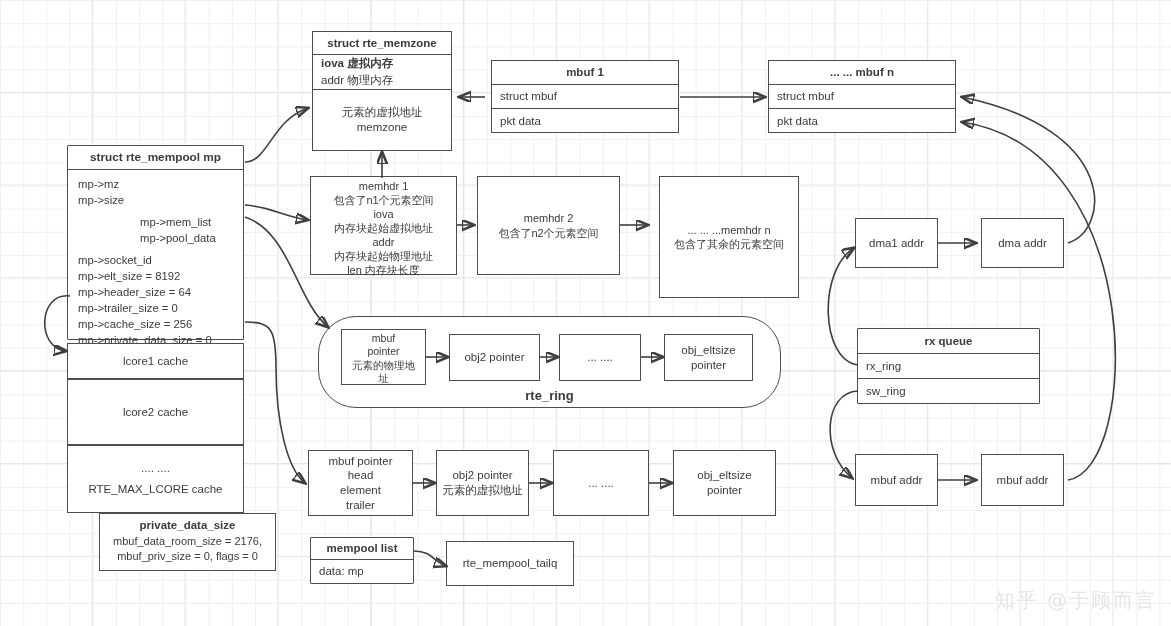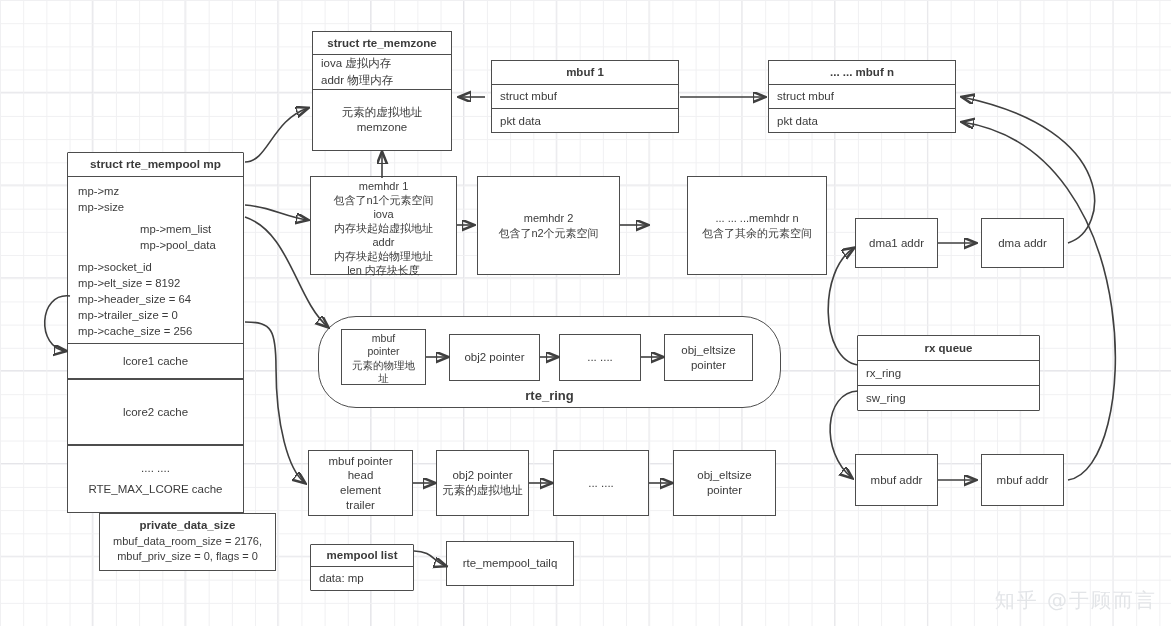--- a/index.html
+++ b/index.html
@@ -26,21 +26,21 @@
     position:absolute;
     box-sizing:border-box;
     border:1.6px solid #4d4d4d;
     background:#ffffff;
     color:#3b3b3b;
     font-size:11.5px;
     display:flex;
     flex-direction:column;
     z-index:3;
   }
-  .box.rounded{border-radius:1px;margin-top:7px;}
+  .box.rounded{border-radius:1px;}
   .cell{
     box-sizing:border-box;
     display:flex;align-items:center;justify-content:center;
     text-align:center;
     padding:2px 4px;
     line-height:1.28;
     white-space:pre-line;
     flex:1;
   }
   .cell.hdr{font-weight:bold;border-bottom:1.6px solid #4d4d4d;flex:none;}
@@ -175,42 +175,42 @@
   <div class="cell" style="flex:1;align-items:flex-start;padding-top:4px;">RTE_MAX_LCORE cache</div>
 </div>
 <div class="box" style="left:67px;top:513px;width:177px;height:58px;margin-left:32px;">
   <div class="cell pdsz" style="flex:none;height:20px;padding-top:4px;">private_data_size</div>
   <div class="cell" style="flex:none;height:15px;font-size:11px;">mbuf_data_room_size = 2176,</div>
   <div class="cell" style="flex:none;height:15px;font-size:11px;">mbuf_priv_size = 0, flags = 0</div>
 </div>
 
 <div class="box" style="left:312px;top:31px;width:140px;height:120px;">
   <div class="cell hdr" style="height:23px;">struct rte_memzone</div>
-  <div class="cell lefttext" style="flex:none;height:17px;">iova 虚拟内存</div>
+  <div class="cell lefttext" style="flex:none;height:17px;font-weight:bold;">iova 虚拟内存</div>
   <div class="cell lefttext" style="flex:none;height:18px;border-bottom:1.6px solid #4d4d4d;">addr 物理内存</div>
   <div class="cell" style="flex-direction:column;">
     <div>元素的虚拟地址</div>
     <div>memzone</div>
   </div>
 </div>
 
 <div class="box" style="left:310px;top:176px;width:147px;height:99px;">
   <div class="cell" style="font-size:11px;">memhdr 1
 包含了n1个元素空间
 iova
 内存块起始虚拟地址
 addr
 内存块起始物理地址
 len 内存块长度</div>
 </div>
 <div class="box" style="left:477px;top:176px;width:143px;height:99px;">
   <div class="cell" style="font-size:11px;">memhdr 2
 包含了n2个元素空间</div>
 </div>
-<div class="box" style="left:687px;top:176px;width:140px;height:99px;">
+<div class="box" style="left:659px;top:176px;width:140px;height:122px;">
   <div class="cell" style="font-size:11px;">... ... ...memhdr n
 包含了其余的元素空间</div>
 </div>
 
 <div class="box" style="left:491px;top:60px;width:188px;height:73px;">
   <div class="cell hdr" style="height:24px;">mbuf 1</div>
   <div class="cell row" style="height:24px;">struct mbuf</div>
   <div class="cell row last" style="height:24px;">pkt data</div>
 </div>
 <div class="box" style="left:768px;top:60px;width:188px;height:73px;">

